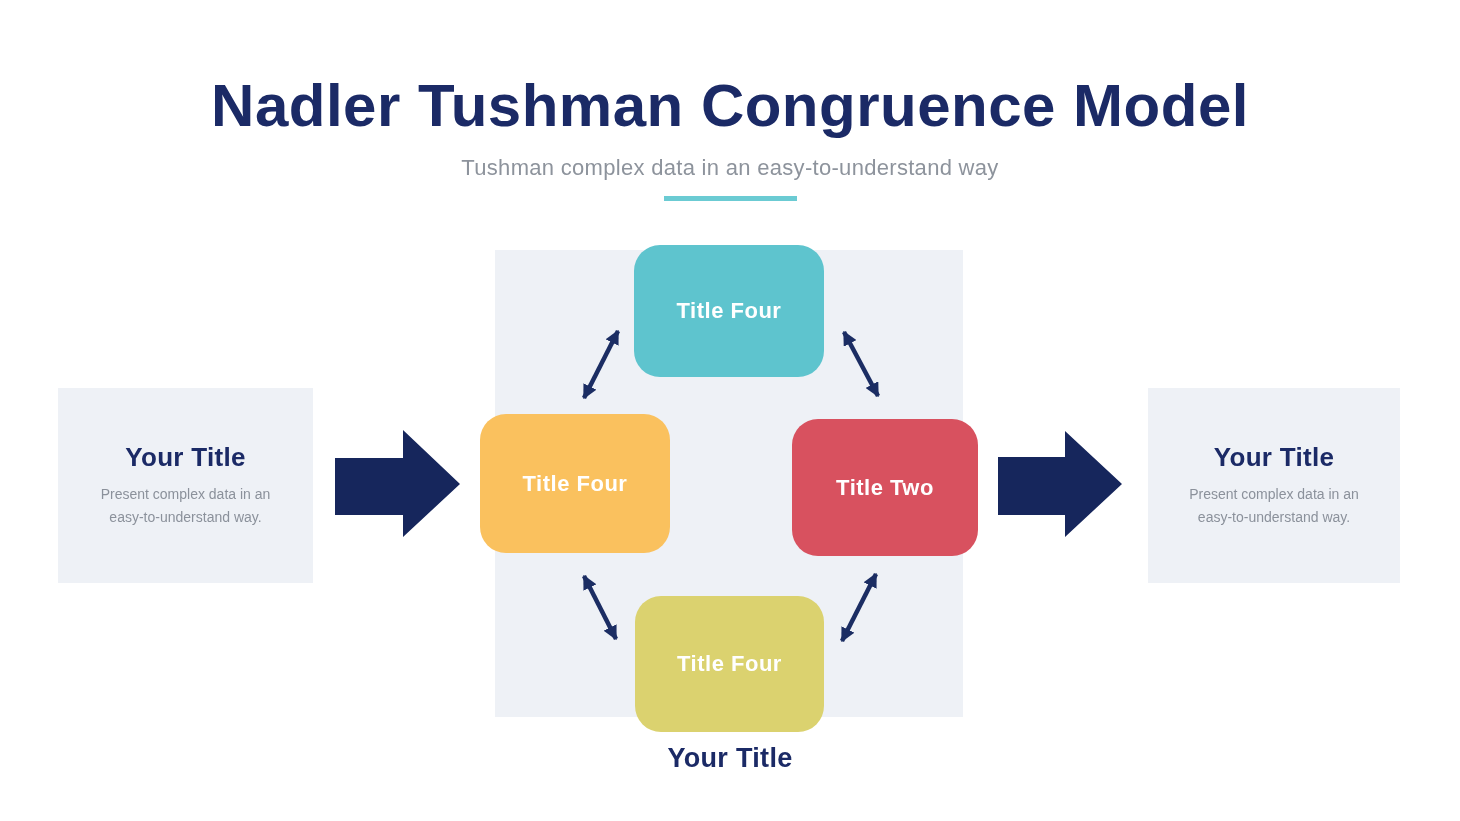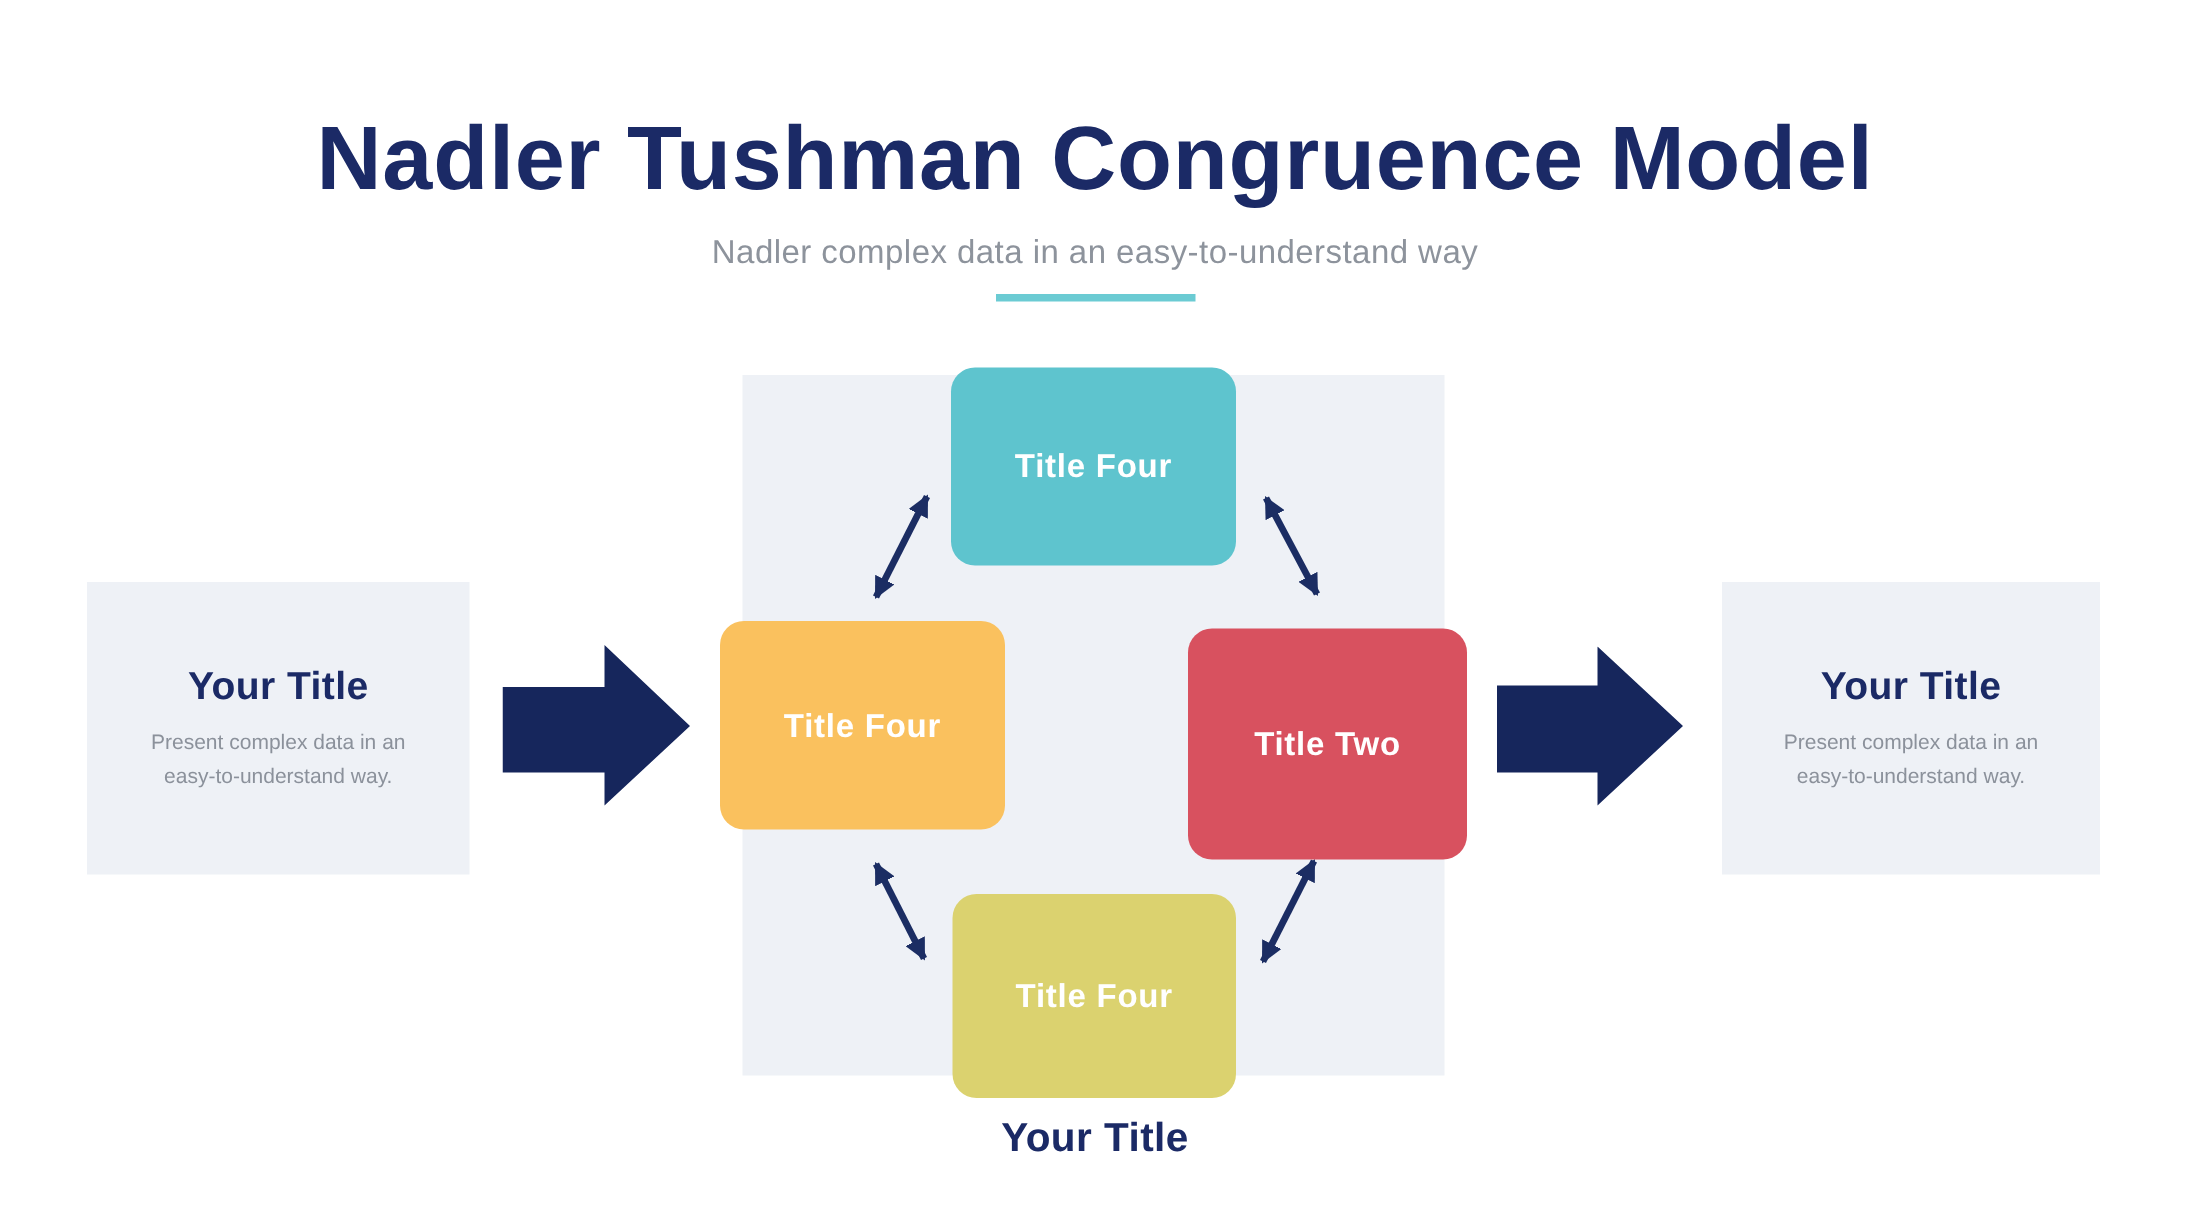--- a/index.html
+++ b/index.html
@@ -41,30 +41,30 @@
 
   .square {
     position: absolute;
     left: 495px; top: 250px;
     width: 468px; height: 467px;
     background: #eef1f6;
   }
 
   .node {
     position: absolute;
-    border-radius: 16px;
+    border-radius: 26px;
     display: flex; align-items: center; justify-content: center;
     color: #ffffff;
     font-weight: bold;
     font-size: 22px;
     letter-spacing: 0.5px;
   }
   .node-top    { left: 634px; top: 245px; width: 190px; height: 132px; background: #5ec4ce; }
   .node-left   { left: 480px; top: 414px; width: 190px; height: 139px; background: #fac15e; }
-  .node-right  { left: 792px; top: 419px; width: 186px; height: 154px; background: #d8515f; }
+  .node-right  { left: 792px; top: 419px; width: 186px; height: 137px; background: #d8515f; }
   .node-bottom { left: 635px; top: 596px; width: 189px; height: 136px; background: #dbd26f; }
 
   .connectors {
     position: absolute; left: 0; top: 0;
     width: 1460px; height: 821px;
     pointer-events: none;
   }
   .conn { stroke: #1b2d63; stroke-width: 4.5px; }
 
   .block-arrow { position: absolute; }
@@ -108,21 +108,21 @@
     letter-spacing: 0.3px;
   }
 </style>
 </head>
 <body>
 
 <div class="canvas">
 
   <div class="hdr">
     <h1>Nadler Tushman Congruence Model</h1>
-    <div class="subtitle">Nadler complex data in an easy-to-understand way</div>
+    <div class="subtitle">Tushman complex data in an easy-to-understand way</div>
     <div class="underline"></div>
   </div>
 
   <div class="diagram">
 
     <div class="square"></div>
 
     <svg class="connectors" viewBox="0 0 1460 821" xmlns="http://www.w3.org/2000/svg">
       <defs>
         <marker id="ah" viewBox="0 0 10 10" refX="9" refY="5" markerWidth="3.2" markerHeight="3.2" orient="auto-start-reverse">

